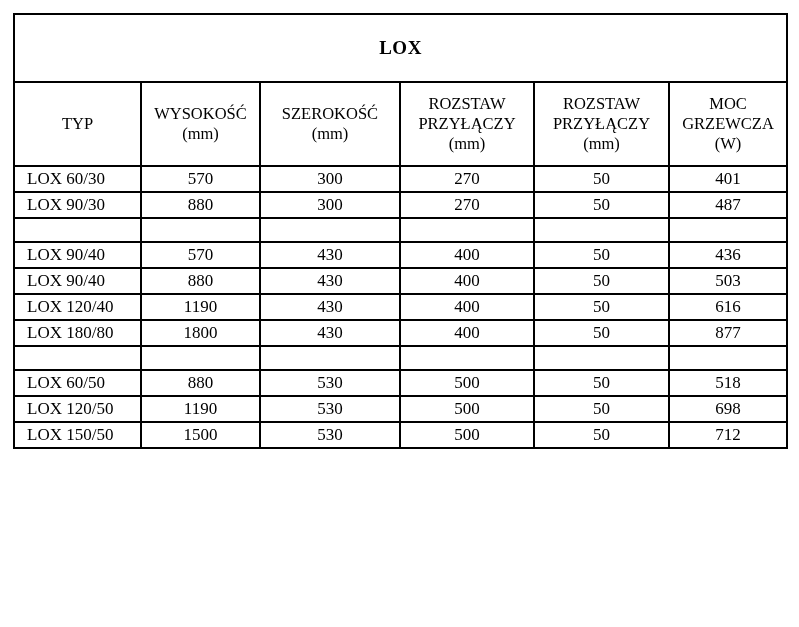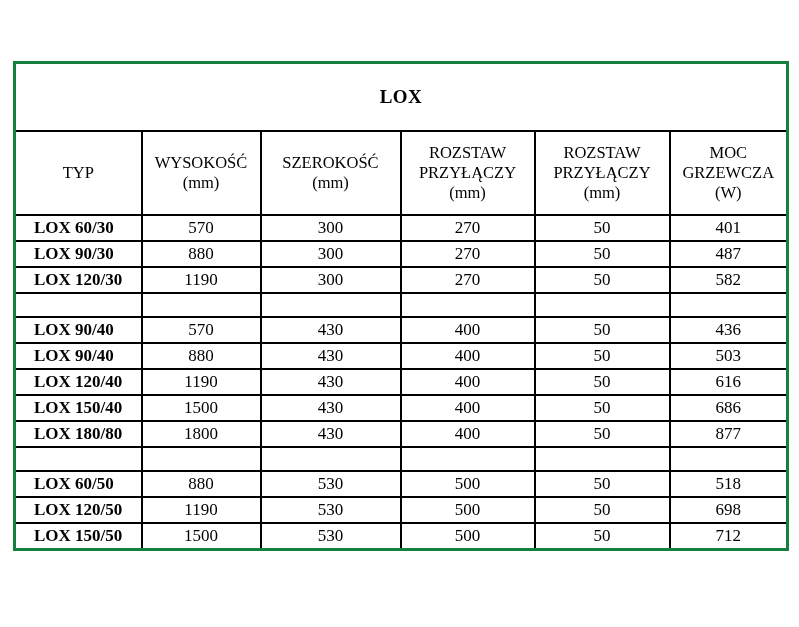--- a/index.html
+++ b/index.html
@@ -23,22 +23,21 @@
     background: #ffffff;
   }
   table.spec-table td,
   table.spec-table th {
     border: 2px solid #000000;
     padding: 0;
     overflow: hidden;
     color: #000000;
   }
   table.spec-table {
-    border: 3px solid #15803d;
-    margin-top: 48px;
+    border: 1px solid #15803d;
   }
   .title-cell {
     height: 66px;
     text-align: center;
     vertical-align: middle;
     font-weight: bold;
     font-size: 19px;
     letter-spacing: 0.5px;
   }
   th.header-cell {
@@ -51,22 +50,22 @@
     white-space: pre-line;
   }
   tr.data-row td {
     height: 24px;
     text-align: center;
     vertical-align: middle;
     font-size: 17px;
   }
   tr.data-row td.type-col {
     text-align: left;
-    font-weight: bold;
-    padding-left: 18px;
+    font-weight: normal;
+    padding-left: 12px;
   }
   tr.sep-row td {
     height: 22px;
   }
 </style>
 </head>
 <body>
 
 <div class="table-wrap">
   <table class="spec-table">
@@ -109,28 +108,20 @@
           <td>401</td>
         </tr>
         <tr class="data-row">
           <td class="type-col">LOX 90/30</td>
           <td>880</td>
           <td>300</td>
           <td>270</td>
           <td>50</td>
           <td>487</td>
         </tr>
-        <tr class="data-row">
-          <td class="type-col">LOX 120/30</td>
-          <td>1190</td>
-          <td>300</td>
-          <td>270</td>
-          <td>50</td>
-          <td>582</td>
-        </tr>
         <tr class="sep-row">
           <td class="type-col"></td>
           <td></td>
           <td></td>
           <td></td>
           <td></td>
           <td></td>
         </tr>
         <tr class="data-row">
           <td class="type-col">LOX 90/40</td>
@@ -148,28 +139,20 @@
           <td>50</td>
           <td>503</td>
         </tr>
         <tr class="data-row">
           <td class="type-col">LOX 120/40</td>
           <td>1190</td>
           <td>430</td>
           <td>400</td>
           <td>50</td>
           <td>616</td>
-        </tr>
-        <tr class="data-row">
-          <td class="type-col">LOX 150/40</td>
-          <td>1500</td>
-          <td>430</td>
-          <td>400</td>
-          <td>50</td>
-          <td>686</td>
         </tr>
         <tr class="data-row">
           <td class="type-col">LOX 180/80</td>
           <td>1800</td>
           <td>430</td>
           <td>400</td>
           <td>50</td>
           <td>877</td>
         </tr>
         <tr class="sep-row">

